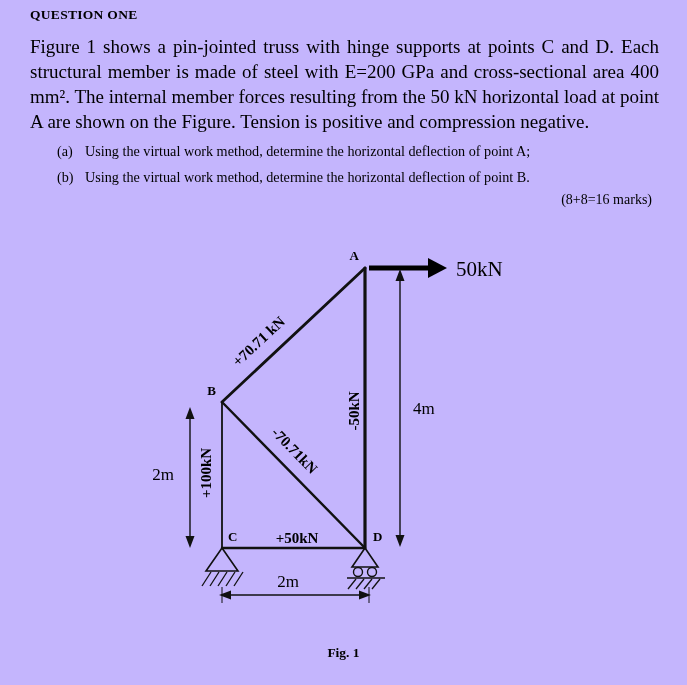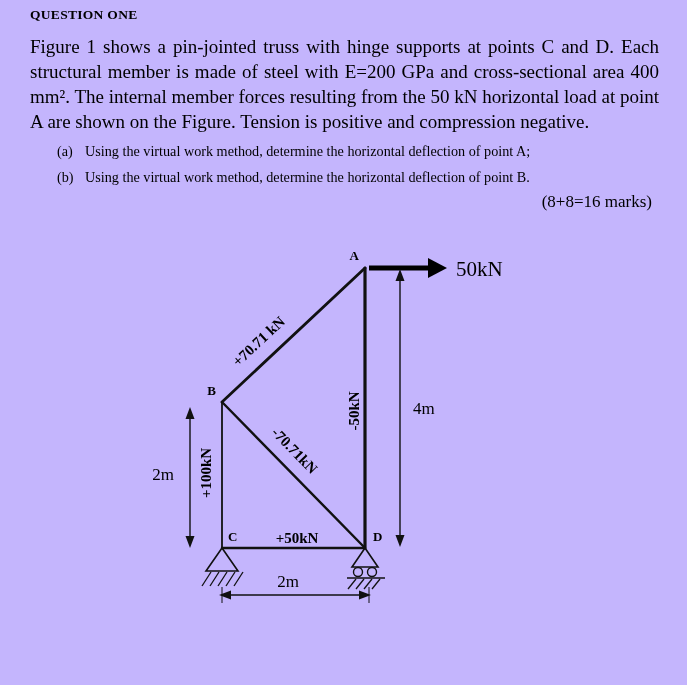--- a/index.html
+++ b/index.html
@@ -4,21 +4,21 @@
 <style>
   * { margin: 0; padding: 0; box-sizing: border-box; }
   body { width: 687px; height: 685px; background: #ffffff; color: #000;
          font-family: "Liberation Serif", serif; }
   .page { position: relative; width: 687px; height: 685px; overflow: hidden; background: #c4b5fd; }
   .q-title { position: absolute; left: 30px; top: 7px; font-size: 13.5px; font-weight: bold; letter-spacing: .3px; }
   .q-body  { position: absolute; left: 30px; top: 34px; width: 629px; font-size: 19px; line-height: 25px; text-align: justify; }
   .q-parts { position: absolute; left: 57px; top: 139px; width: 602px; font-size: 14.2px; line-height: 25.5px; }
   .q-part  { display: flex; }
   .q-part .part-label { flex: 0 0 28px; }
-  .q-marks { position: absolute; right: 35px; top: 192px; font-size: 17px; }
+  .q-marks { position: absolute; right: 35px; top: 192px; font-size: 14px; }
   .figure-svg { position: absolute; left: 0; top: 243px; }
   .fig-caption { position: absolute; left: 0; top: 645px; width: 687px; text-align: center; font-size: 13.5px; font-weight: bold; }
   text { font-family: "Liberation Serif", serif; fill: #000; }
   .node-label  { font-size: 13px; font-weight: bold; }
   .force-label { font-size: 15px; font-weight: bold; }
   .dim-label   { font-size: 17px; }
   .load-label  { font-size: 21px; }
 </style>
 </head>
 <body>
@@ -111,14 +111,15 @@
       <g stroke-width="1.3">
         <line x1="348" y1="346" x2="356" y2="336"></line>
         <line x1="356" y1="346" x2="364" y2="336"></line>
         <line x1="364" y1="346" x2="372" y2="336"></line>
         <line x1="372" y1="346" x2="380" y2="336"></line>
       </g>
     </g>
 
   </svg>
 
+  <div class="fig-caption">Fig. 1</div>
 
 </div>
 
 </body></html>

